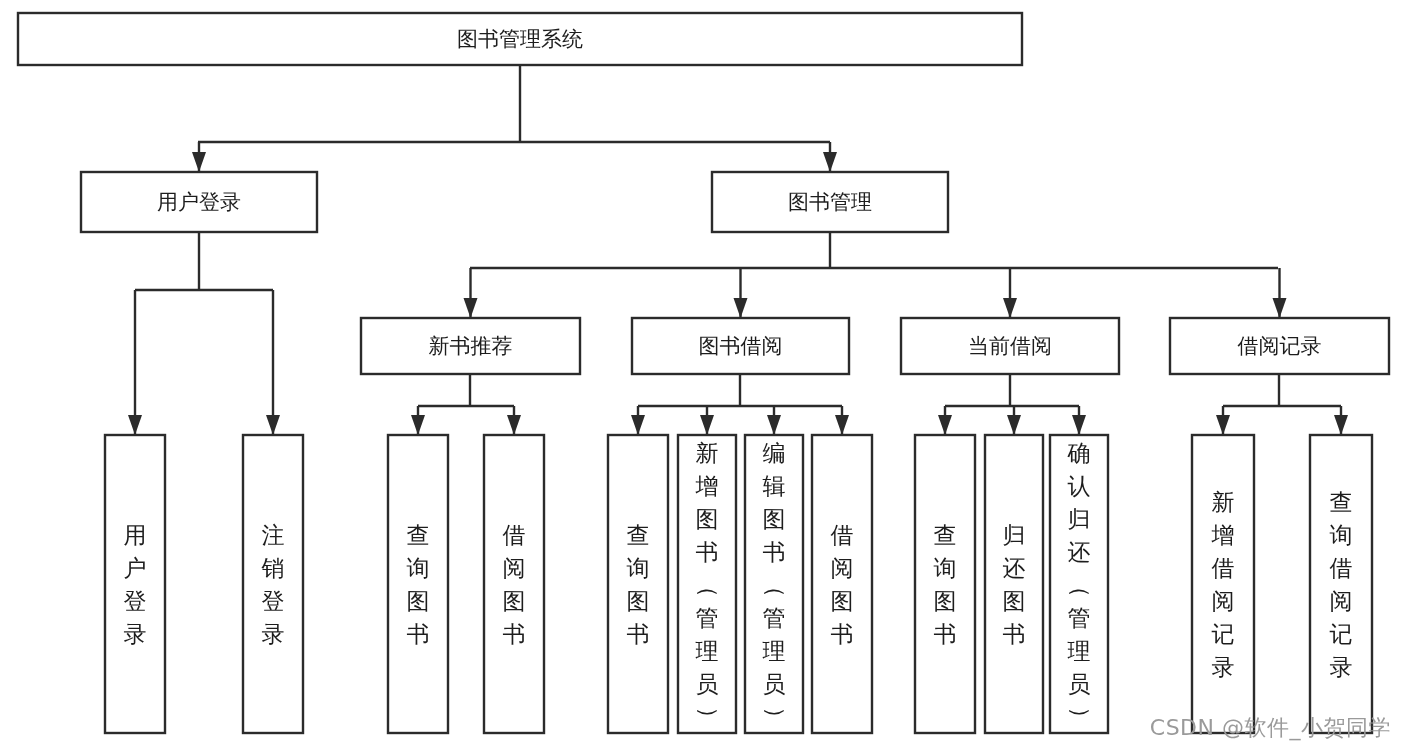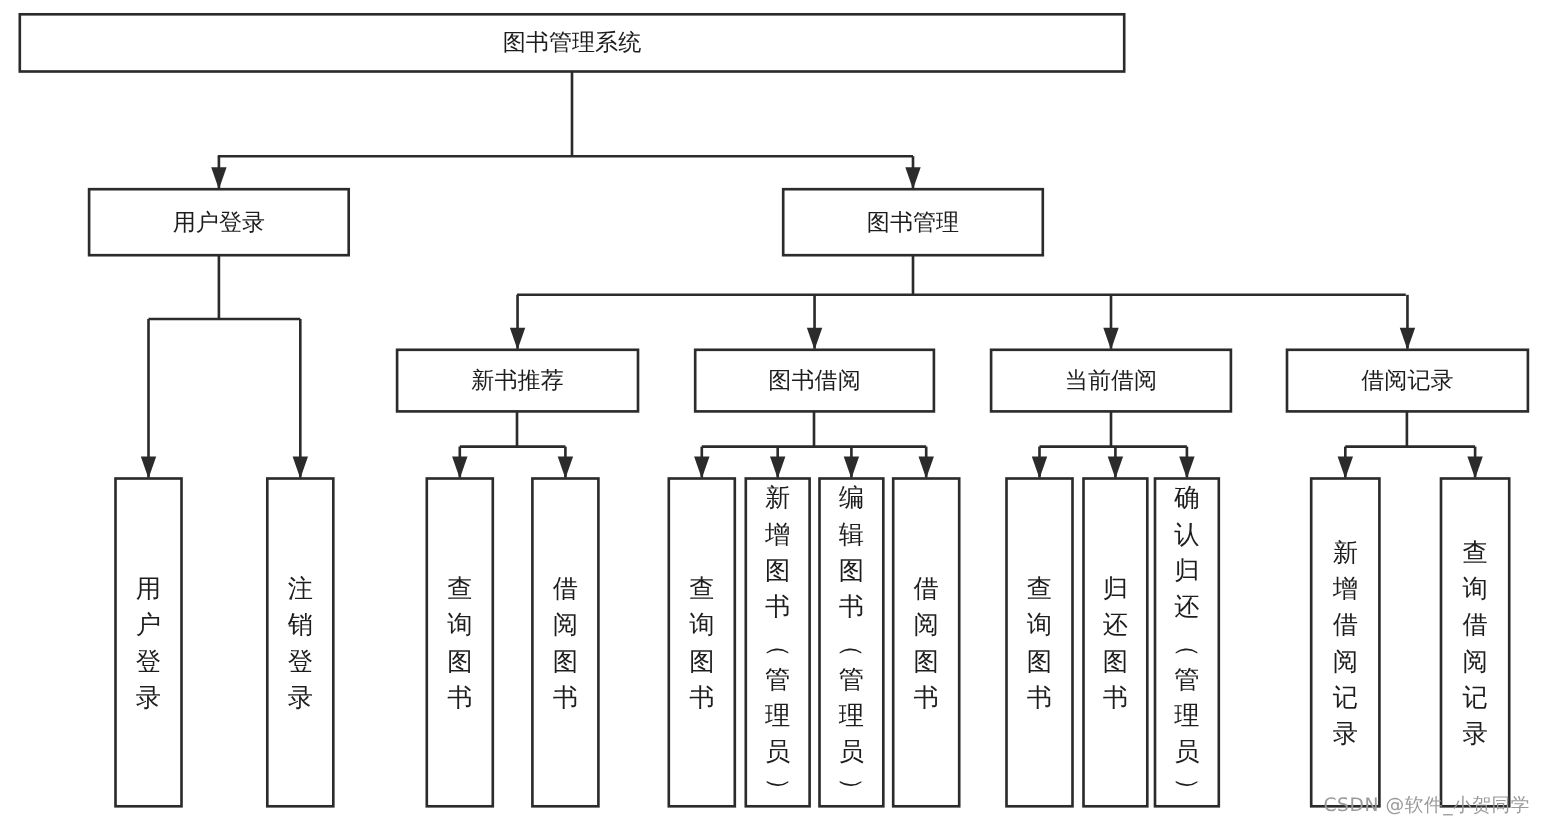--- a/index.html
+++ b/index.html
@@ -46,21 +46,21 @@
   }
   .arrow-head {
     fill: #2b2b2b;
     stroke: none;
   }
   .watermark {
     position: absolute;
     right: 14px;
     bottom: 4px;
     font-family: "DejaVu Sans", "Liberation Sans", sans-serif;
-    font-size: 17px;
+    font-size: 22px;
     color: #9a9a9a;
     letter-spacing: 0.5px;
     white-space: nowrap;
     pointer-events: none;
   }
 </style>
 </head>
 <body>
 
 <div id="stage">

